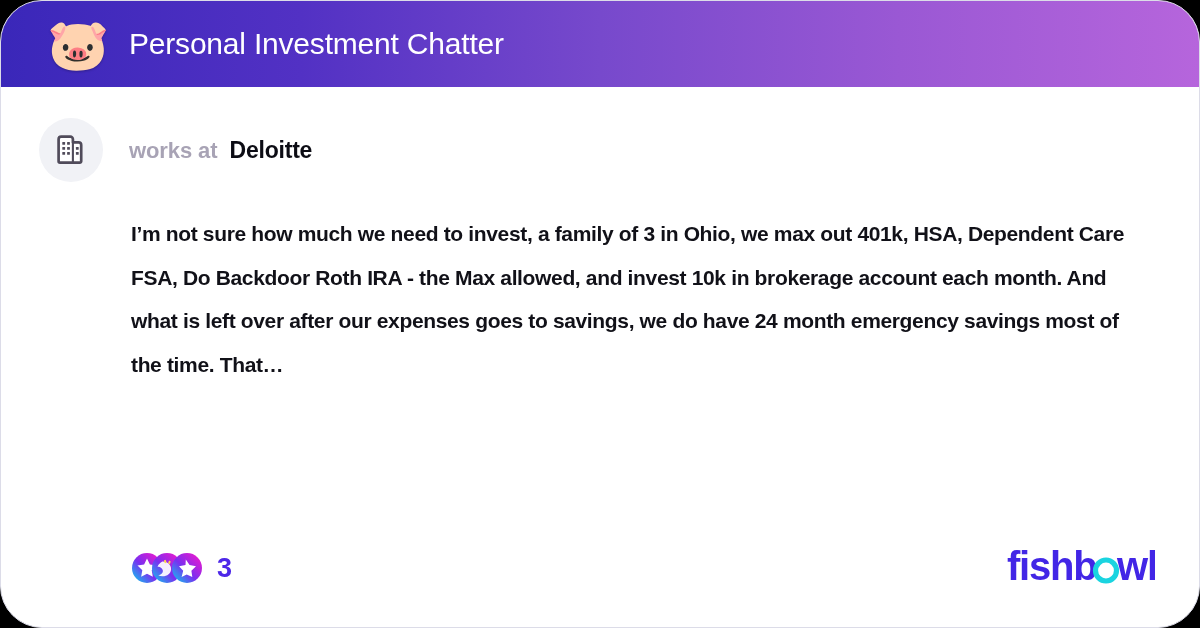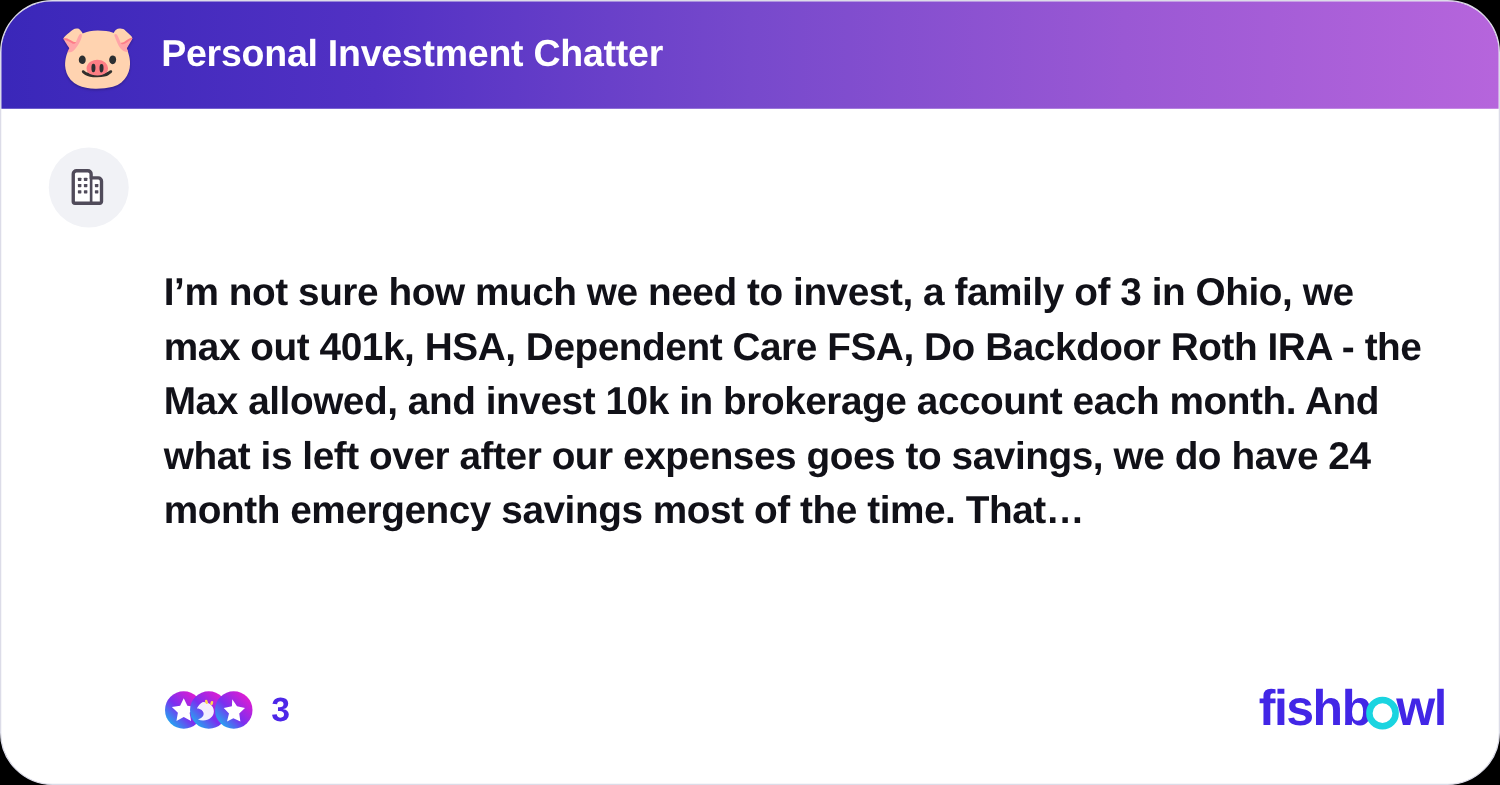--- a/index.html
+++ b/index.html
@@ -52,21 +52,21 @@
     font-size: 50px;
     line-height: 1;
     flex: 0 0 auto;
     margin-top: 2px;
     filter: drop-shadow(0 1px 1px rgba(0,0,0,0.25));
   }
 
   .header-title {
     color: #ffffff;
     font-size: 30px;
-    font-weight: 700;
+    font-weight: 400;
     letter-spacing: -0.2px;
     margin-left: 14px;
     white-space: nowrap;
   }
 
   
   .body {
     position: relative;
     height: calc(628px - 86px);
     padding: 0;
@@ -110,21 +110,21 @@
     color: #0c0c14;
     font-size: 23px;
     font-weight: 700;
     letter-spacing: -0.2px;
   }
 
   
   .post-text {
     margin: 30px 56px 0 130px;
     color: #111118;
-    font-size: 31px;
+    font-size: 21px;
     font-weight: 700;
     line-height: 43.5px;
     letter-spacing: -0.35px;
     max-width: 1022px;
   }
 
   
   .footer {
     position: absolute;
     left: 0;
@@ -198,20 +198,24 @@
               <rect x="8.3" y="14.1" width="2.8" height="2.6" rx="0.5" fill="#504b5a"></rect>
               <rect x="13.1" y="14.1" width="2.8" height="2.6" rx="0.5" fill="#504b5a"></rect>
               <rect x="8.3" y="19.1" width="2.8" height="2.6" rx="0.5" fill="#504b5a"></rect>
               <rect x="13.1" y="19.1" width="2.8" height="2.6" rx="0.5" fill="#504b5a"></rect>
               <rect x="21.9" y="14.1" width="2.8" height="2.6" rx="0.5" fill="#504b5a"></rect>
               <rect x="21.9" y="19.1" width="2.8" height="2.6" rx="0.5" fill="#504b5a"></rect>
             </svg>
           </span>
         </div>
 
+        <div class="author-meta">
+          <span class="works-at">works at</span>
+          <span class="company">Deloitte</span>
+        </div>
       </div>
 
       <div class="post-text">I’m not sure how much we need to invest, a family of 3 in Ohio, we max out 401k, HSA, Dependent Care FSA, Do Backdoor Roth IRA - the Max allowed, and invest 10k in brokerage account each month. And what is left over after our expenses goes to savings, we do have 24 month emergency savings most of the time. That…</div>
 
       <div class="footer">
 
         <div class="reactions">
           <div class="reaction-stack">
 
             <div class="reaction-bubble">

